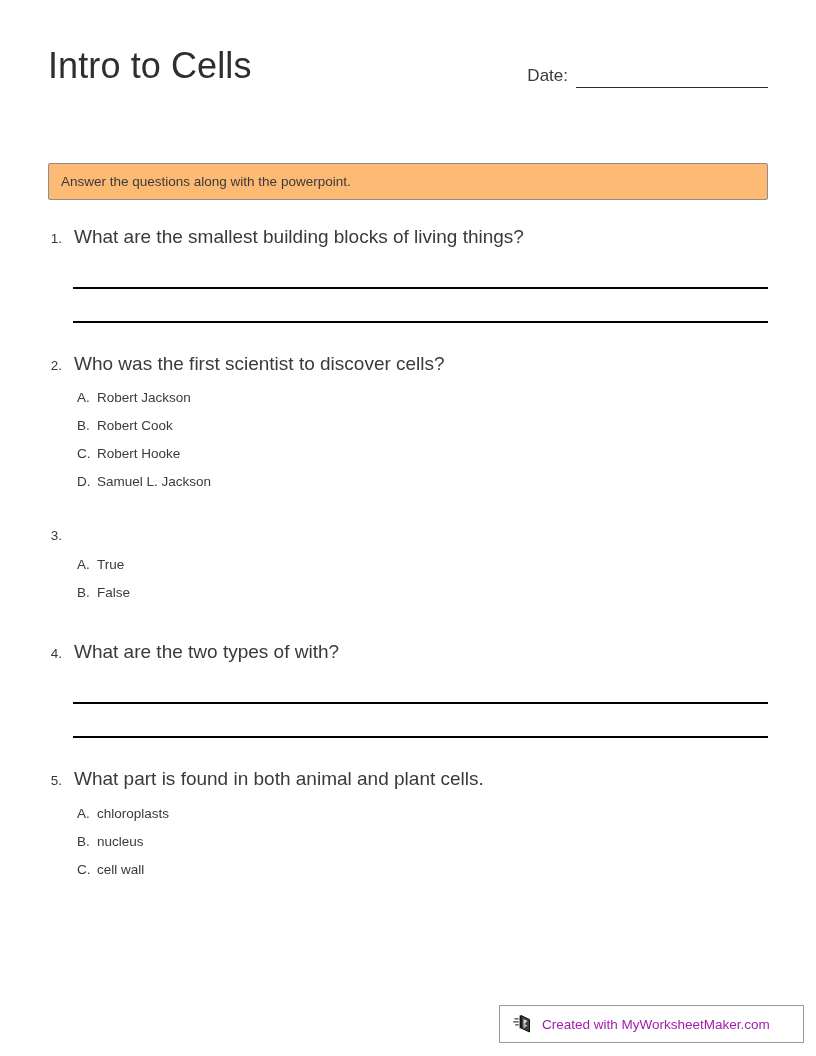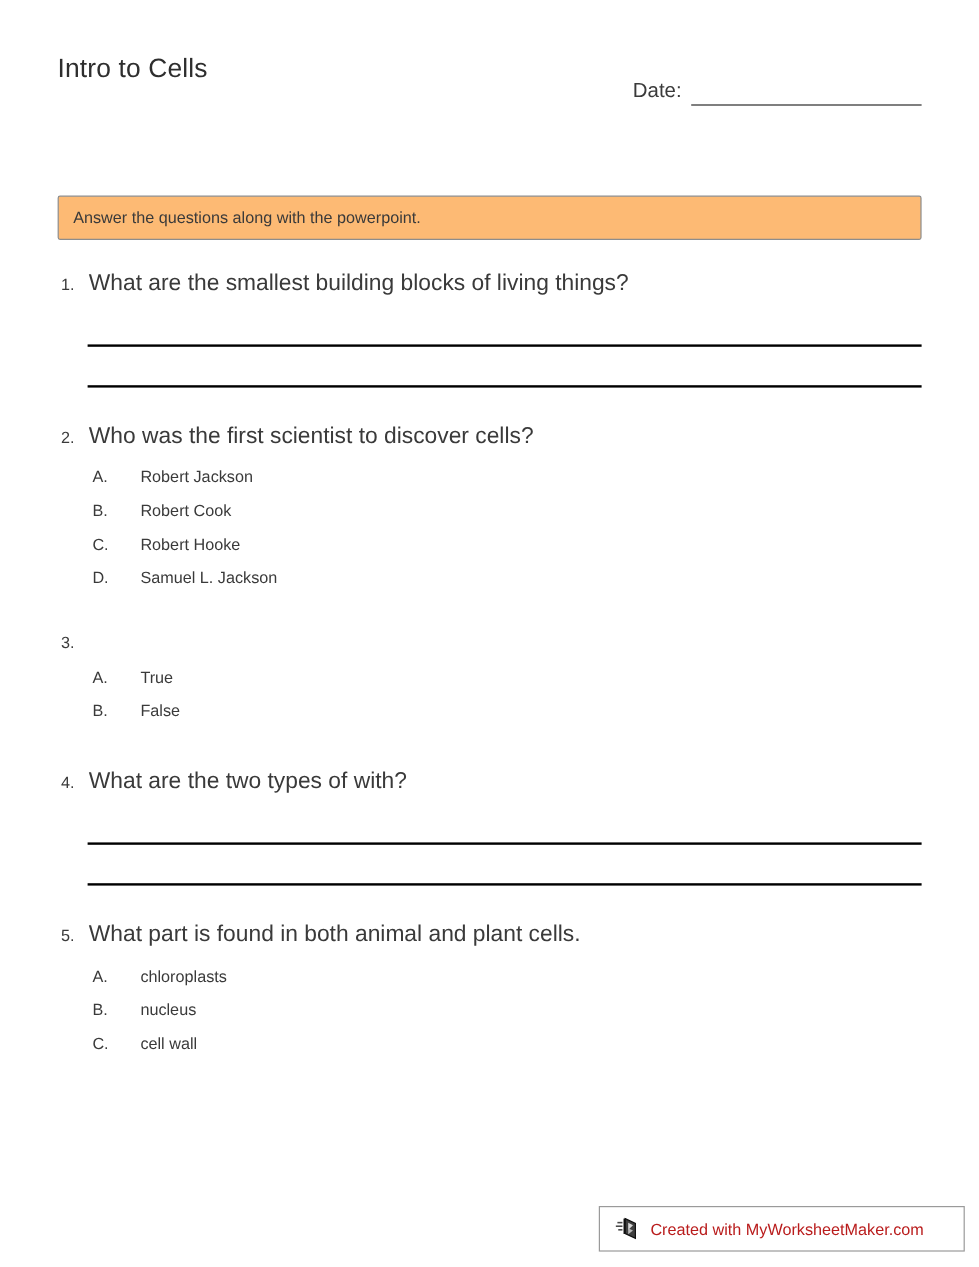--- a/index.html
+++ b/index.html
@@ -28,21 +28,21 @@
     position: absolute;
     left: 48px;
     top: 44px;
     width: 720px;
     height: 80px;
   }
   .title {
     position: absolute;
     left: 0;
     top: 0;
-    font-size: 22px;
+    font-size: 36px;
     font-weight: 400;
     letter-spacing: 0.1px;
     color: #2e2e2e;
     line-height: 1.2;
     white-space: nowrap;
   }
   .fields {
     position: absolute;
     right: 0;
     top: 6px;
@@ -133,21 +133,21 @@
     height: 28px;
   }
   .opt-letter {
     width: 16px;
     text-align: left;
     font-size: 13.5px;
     color: #3a3a3a;
     flex: none;
   }
   .opt-text {
-    margin-left: 24px;
+    margin-left: 4px;
     font-size: 13.5px;
     color: #3a3a3a;
   }
 
   .q-gap { height: 26px; }
   .q-gap-lines { height: 28px; }
 
   
   .footer-badge {
     position: absolute;
@@ -164,21 +164,21 @@
   }
   .badge-logo {
     width: 22px;
     height: 22px;
     flex: none;
     margin-right: 8px;
     display: block;
   }
   .badge-text {
     font-size: 13.5px;
-    color: #b91c1c;
+    color: #a21caf;
     white-space: nowrap;
   }
 </style>
 </head>
 <body>
 
 <div class="page">
 
   <div class="header">
     <div class="title">Intro to Cells</div>

